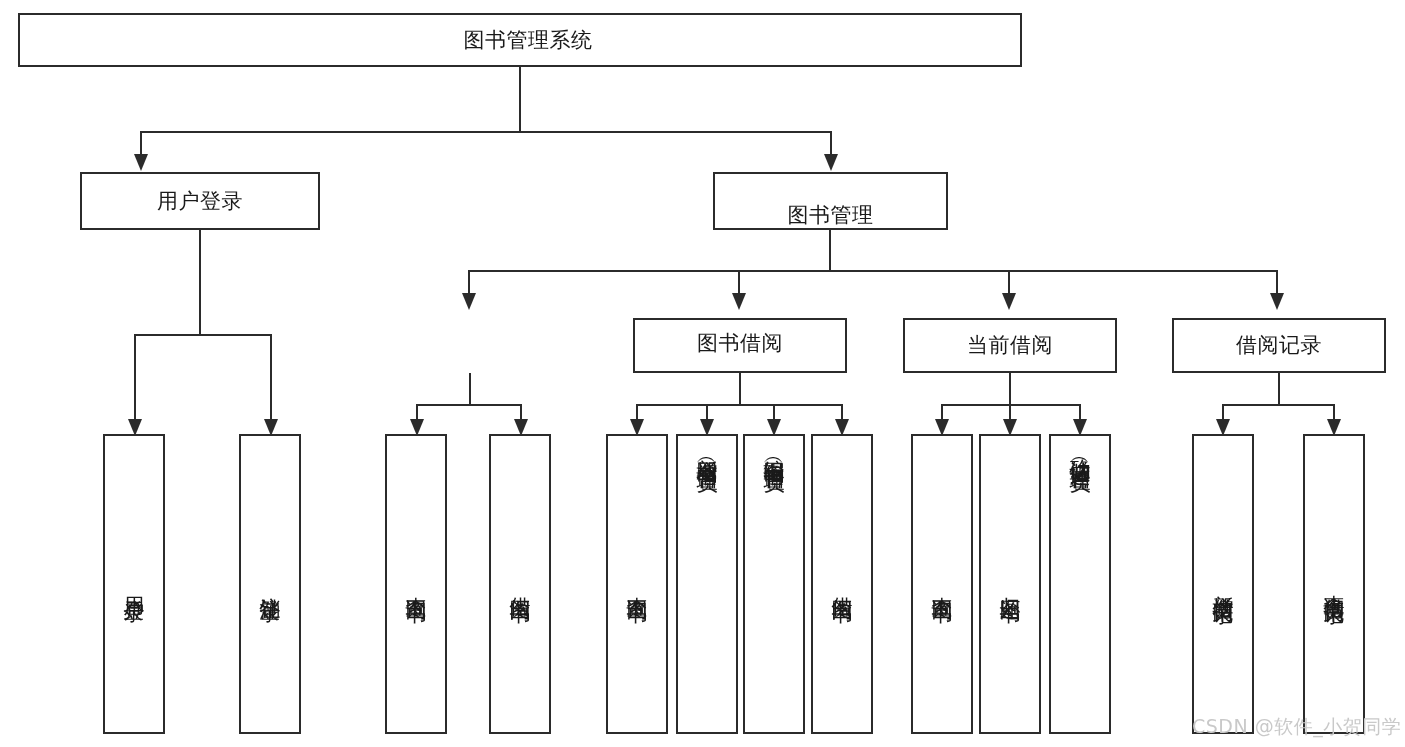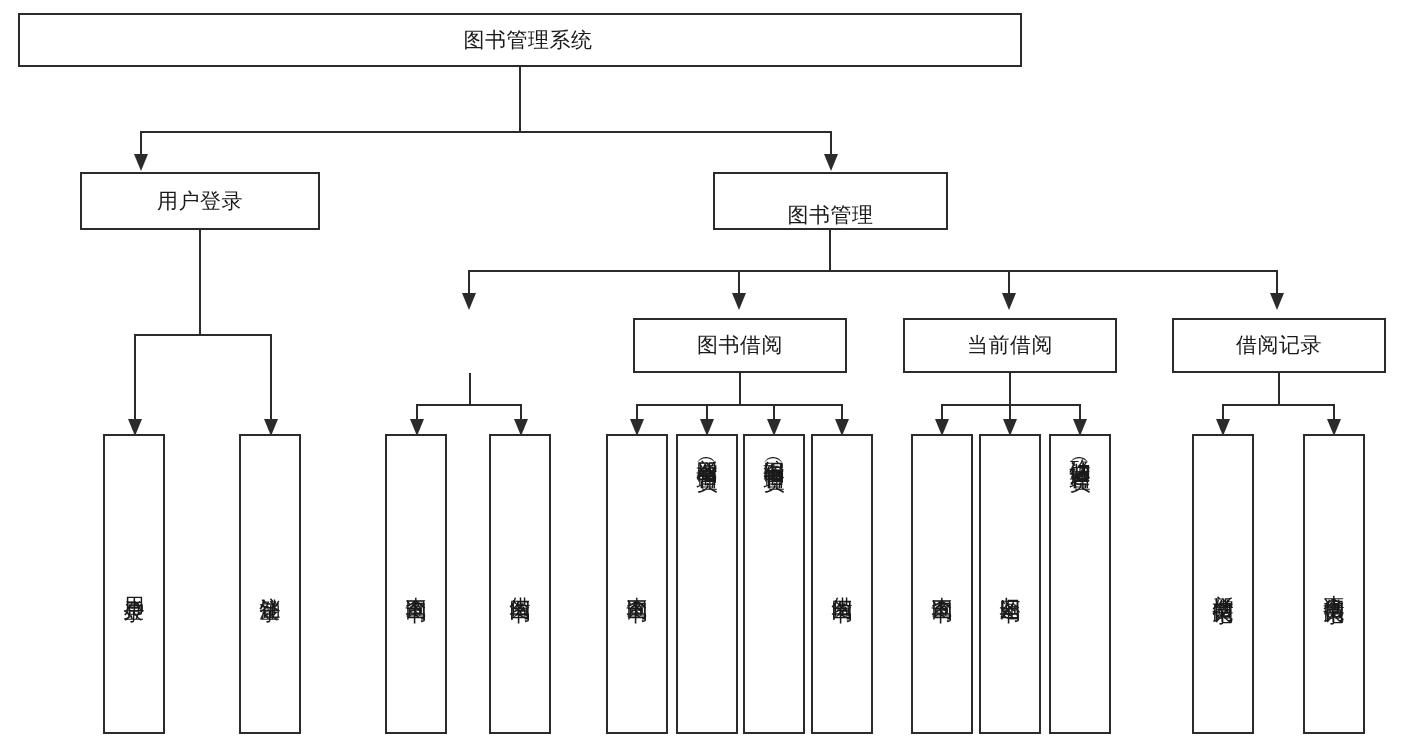--- a/index.html
+++ b/index.html
@@ -115,21 +115,21 @@
   <div class="line h" style="left:468px; top:270px; width:810px;"></div>
   <div class="line v" style="left:468px; top:270px; height:25px;"></div>
   <div class="arrow" style="left:462px; top:293px;"></div>
   <div class="line v" style="left:738px; top:270px; height:25px;"></div>
   <div class="arrow" style="left:732px; top:293px;"></div>
   <div class="line v" style="left:1008px; top:270px; height:25px;"></div>
   <div class="arrow" style="left:1002px; top:293px;"></div>
   <div class="line v" style="left:1276px; top:270px; height:25px;"></div>
   <div class="arrow" style="left:1270px; top:293px;"></div>
 
-  <div class="box horiz" style="left:633px; top:318px; width:214px; height:55px;">
+  <div class="box horiz" style="left:633px; top:318px; width:214px; height:55px;font-family:Liberation Mono, monospace;">
     <span class="label">图书借阅</span>
   </div>
   <div class="box horiz" style="left:903px; top:318px; width:214px; height:55px;">
     <span class="label">当前借阅</span>
   </div>
   <div class="box horiz" style="left:1172px; top:318px; width:214px; height:55px;">
     <span class="label">借阅记录</span>
   </div>
 
   <div class="line v" style="left:469px; top:373px; height:33px;"></div>
@@ -203,14 +203,15 @@
     <span class="label">确认归还（管理员）</span>
   </div>
 
   <div class="box vert centered" style="left:1192px; top:434px; width:62px; height:300px;">
     <span class="label">新增借阅记录</span>
   </div>
   <div class="box vert centered" style="left:1303px; top:434px; width:62px; height:300px;">
     <span class="label">查询借阅记录</span>
   </div>
 
+  <div class="watermark" style="left:1192px; top:714px;">CSDN @软件_小贺同学</div>
 
 </div>
 
 </body></html>

